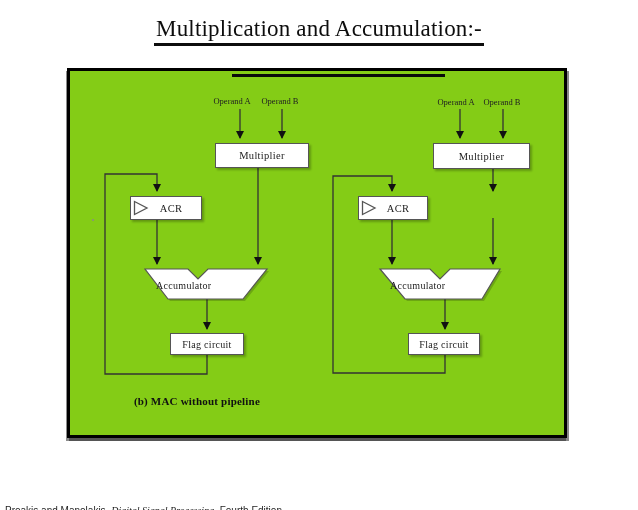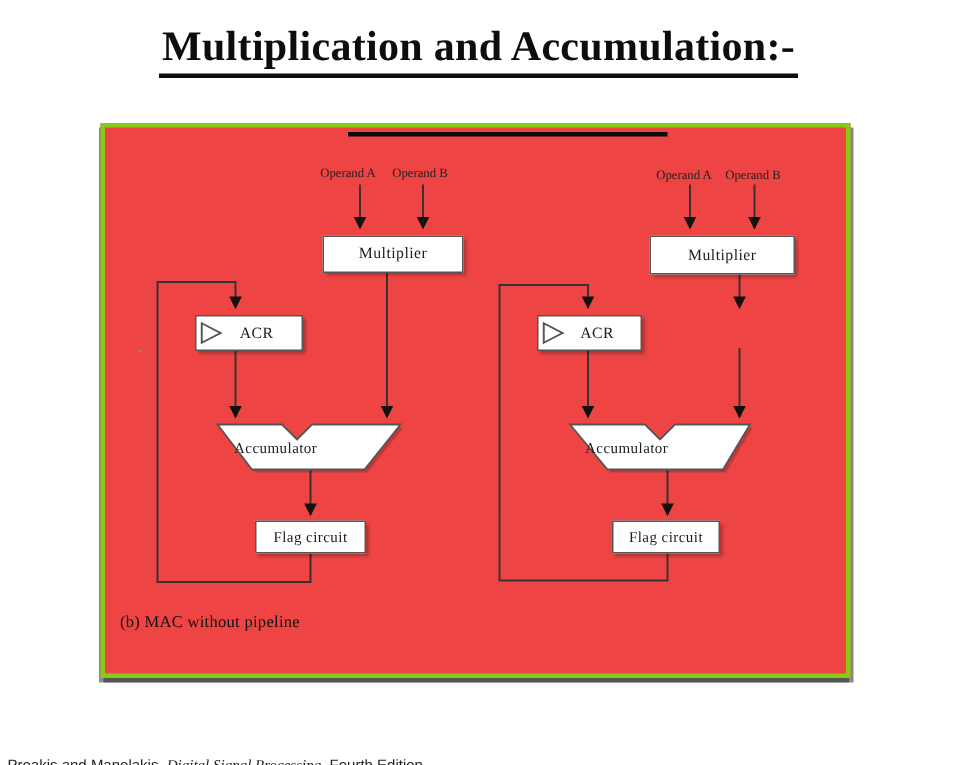--- a/index.html
+++ b/index.html
@@ -7,28 +7,28 @@
     width:638px;height:510px;position:relative;background:#ffffff;
     font-family:"Liberation Serif","DejaVu Serif",serif;
     overflow:hidden;
   }
   
   .title-wrap{
     position:absolute;left:0;top:16px;width:638px;text-align:center;
   }
   .title-text{
     display:inline-block;
-    font-size:28px;font-weight:bold;color:#0d0d0d;
+    font-size:23px;font-weight:normal;color:#0d0d0d;
     border-bottom:3px solid #0d0d0d;padding:0 2px 1px 2px;
     letter-spacing:0.2px;
   }
   
   .frame{
-    position:absolute;left:67px;top:82px;width:494px;height:364px;
-    border:3px solid #84cc16;background:#ef4444;
+    position:absolute;left:67px;top:68px;width:494px;height:364px;
+    border:3px solid #000000;background:#84cc16;
     box-shadow:2px 3px 0 rgba(40,40,40,0.55), -1px 3px 0 rgba(0,0,0,0.45);
   }
   .frame-inner{position:absolute;left:0;top:0;width:494px;height:364px;}
   .top-rule{
     position:absolute;left:162px;top:3px;width:213px;height:3px;background:#0a0a0a;
   }
   
   .dbox{
     position:absolute;background:#fff;border:1.2px solid #555;
     box-shadow:2px 2px 2px rgba(0,0,0,0.25);
@@ -43,22 +43,22 @@
   .clocked .lbl{padding-left:10px;}
   .oplabel{
     position:absolute;width:70px;text-align:center;
     font-size:8.5px;color:#222;
   }
   .acc-label{
     position:absolute;width:100px;
     font-size:10px;color:#1c1c1c;letter-spacing:0.3px;
   }
   .caption{
-    position:absolute;width:180px;text-align:left;
-    font-size:11px;font-weight:normal;color:#111;letter-spacing:0.2px;
+    position:absolute;width:180px;text-align:right;
+    font-size:11px;font-weight:bold;color:#111;letter-spacing:0.2px;
   }
   .wires{position:absolute;left:0;top:0;width:494px;height:364px;}
   .dot{
     position:absolute;width:2px;height:2px;border-radius:50%;background:#8a8a8a;
   }
   
   .footer{
     position:absolute;left:5px;top:477px;
     font-family:"Liberation Sans","DejaVu Sans",sans-serif;
     font-size:10px;line-height:13.5px;color:#1f1f1f;

